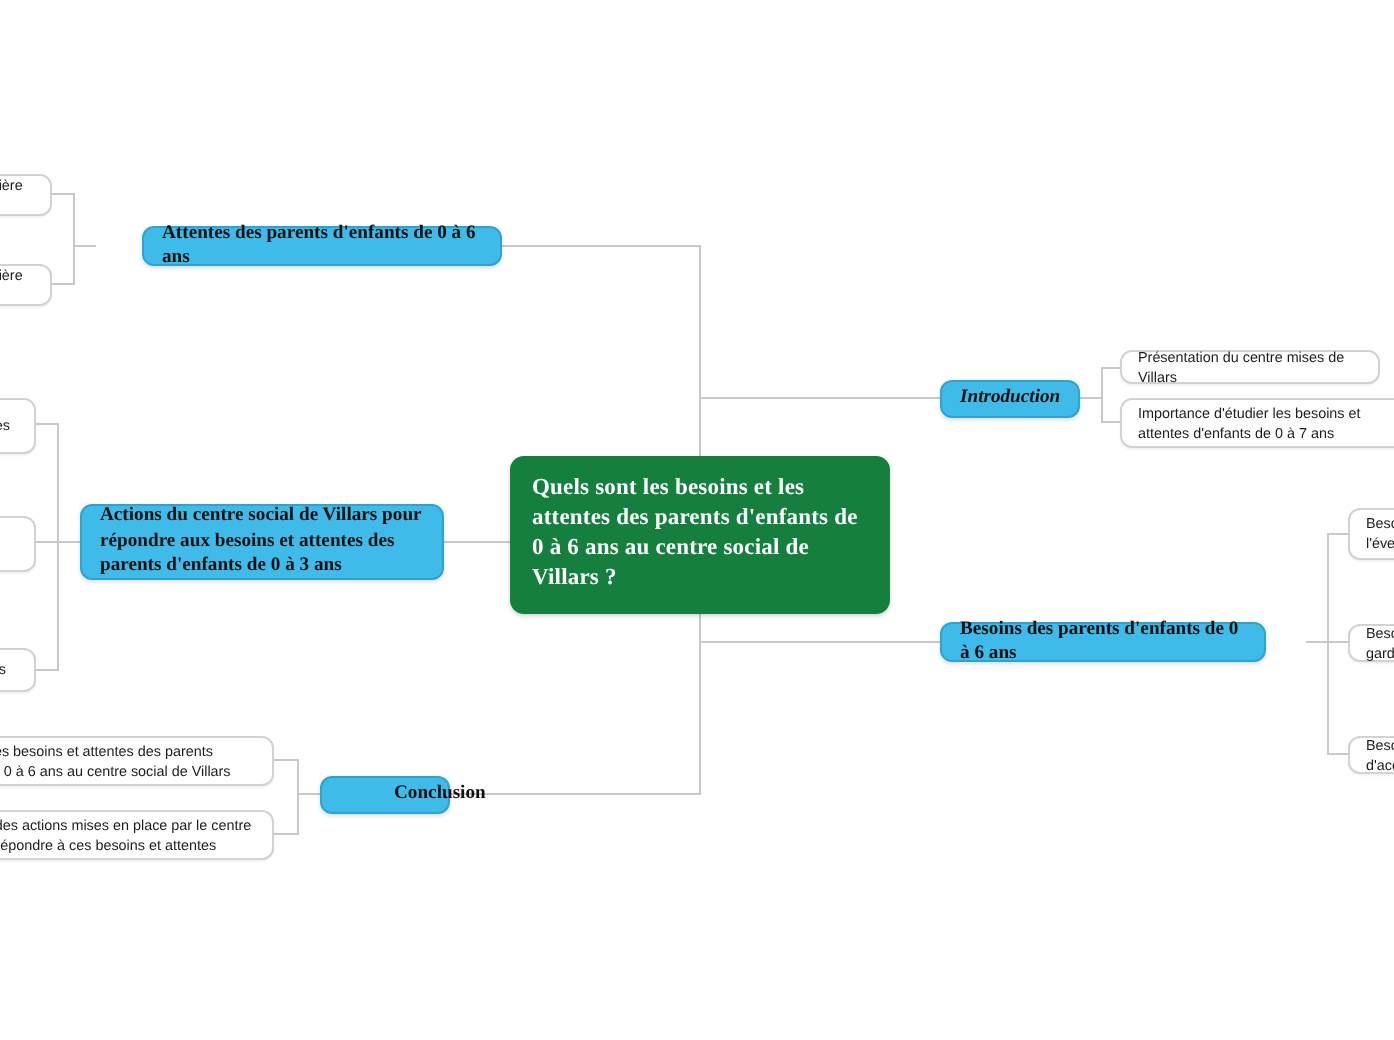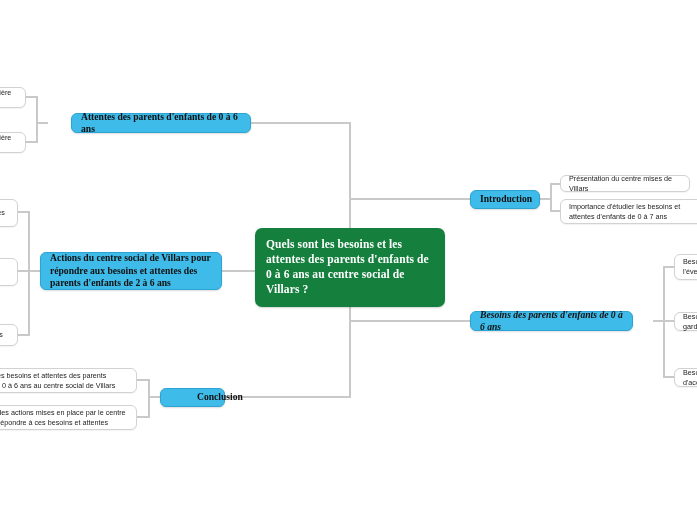--- a/index.html
+++ b/index.html
@@ -116,21 +116,21 @@
     <span class="txt">Attentes des parents d'enfants de 0 à 6 ans</span>
   </div>
   <div class="node node-leaf" style="left:-60px; top:87px; width:86px; height:21px;">
     <span class="txt">Attentes en matière de services</span>
   </div>
   <div class="node node-leaf" style="left:-60px; top:132px; width:86px; height:21px;">
     <span class="txt">Attentes en matière de structures</span>
   </div>
 
   <div class="node node-branch" style="left:40px; top:252px; width:182px; height:38px;">
-    <span class="txt">Actions du centre social de Villars pour répondre aux besoins et attentes des parents d'enfants de 2 à 6 ans</span>
+    <span class="txt">Actions du centre social de Villars pour répondre aux besoins et attentes des parents d'enfants de 0 à 3 ans</span>
   </div>
   <div class="node node-leaf" style="left:-62px; top:199px; width:80px; height:28px;">
     <span class="txt">Actions existantes</span>
   </div>
   <div class="node node-leaf" style="left:-62px; top:258px; width:80px; height:28px;">
     <span class="txt">Actions à développer</span>
   </div>
   <div class="node node-leaf" style="left:-62px; top:324px; width:80px; height:22px;">
     <span class="txt">Actions nouvelles</span>
   </div>
@@ -139,30 +139,30 @@
     <span class="txt" style="text-align:center;">Conclusion</span>
   </div>
   <div class="node node-leaf" style="left:-48px; top:368px; width:185px; height:25px;">
     <span class="txt">Synthèse des besoins et attentes des parents d'enfants de 0 à 6 ans au centre social de Villars</span>
   </div>
   <div class="node node-leaf" style="left:-48px; top:405px; width:185px; height:25px;">
     <span class="txt">Pertinence des actions mises en place par le centre social pour répondre à ces besoins et attentes</span>
   </div>
 
   <div class="node node-branch" style="left:470px; top:190px; width:70px; height:19px; justify-content:center;">
-    <span class="txt" style="text-align:center;">Introduction</span>
+    <span class="txt" style="text-align:center;font-style:italic;">Introduction</span>
   </div>
   <div class="node node-leaf" style="left:560px; top:175px; width:130px; height:17px;">
     <span class="txt">Présentation du centre mises de Villars</span>
   </div>
   <div class="node node-leaf" style="left:560px; top:199px; width:146px; height:25px;">
     <span class="txt">Importance d'étudier les besoins et attentes d'enfants de 0 à 7 ans</span>
   </div>
 
-  <div class="node node-branch" style="left:470px; top:311px; width:163px; height:20px;font-style:italic;">
+  <div class="node node-branch" style="left:470px; top:311px; width:163px; height:20px;">
     <span class="txt">Besoins des parents d'enfants de 0 à 6 ans</span>
   </div>
   <div class="node node-leaf" style="left:674px; top:254px; width:72px; height:26px;">
     <span class="txt">Besoins liés à l'éveil de l'enfant</span>
   </div>
   <div class="node node-leaf" style="left:674px; top:312px; width:72px; height:19px;">
     <span class="txt">Besoins de garde</span>
   </div>
   <div class="node node-leaf" style="left:674px; top:368px; width:72px; height:19px;">
     <span class="txt">Besoins d'accompagnement</span>

